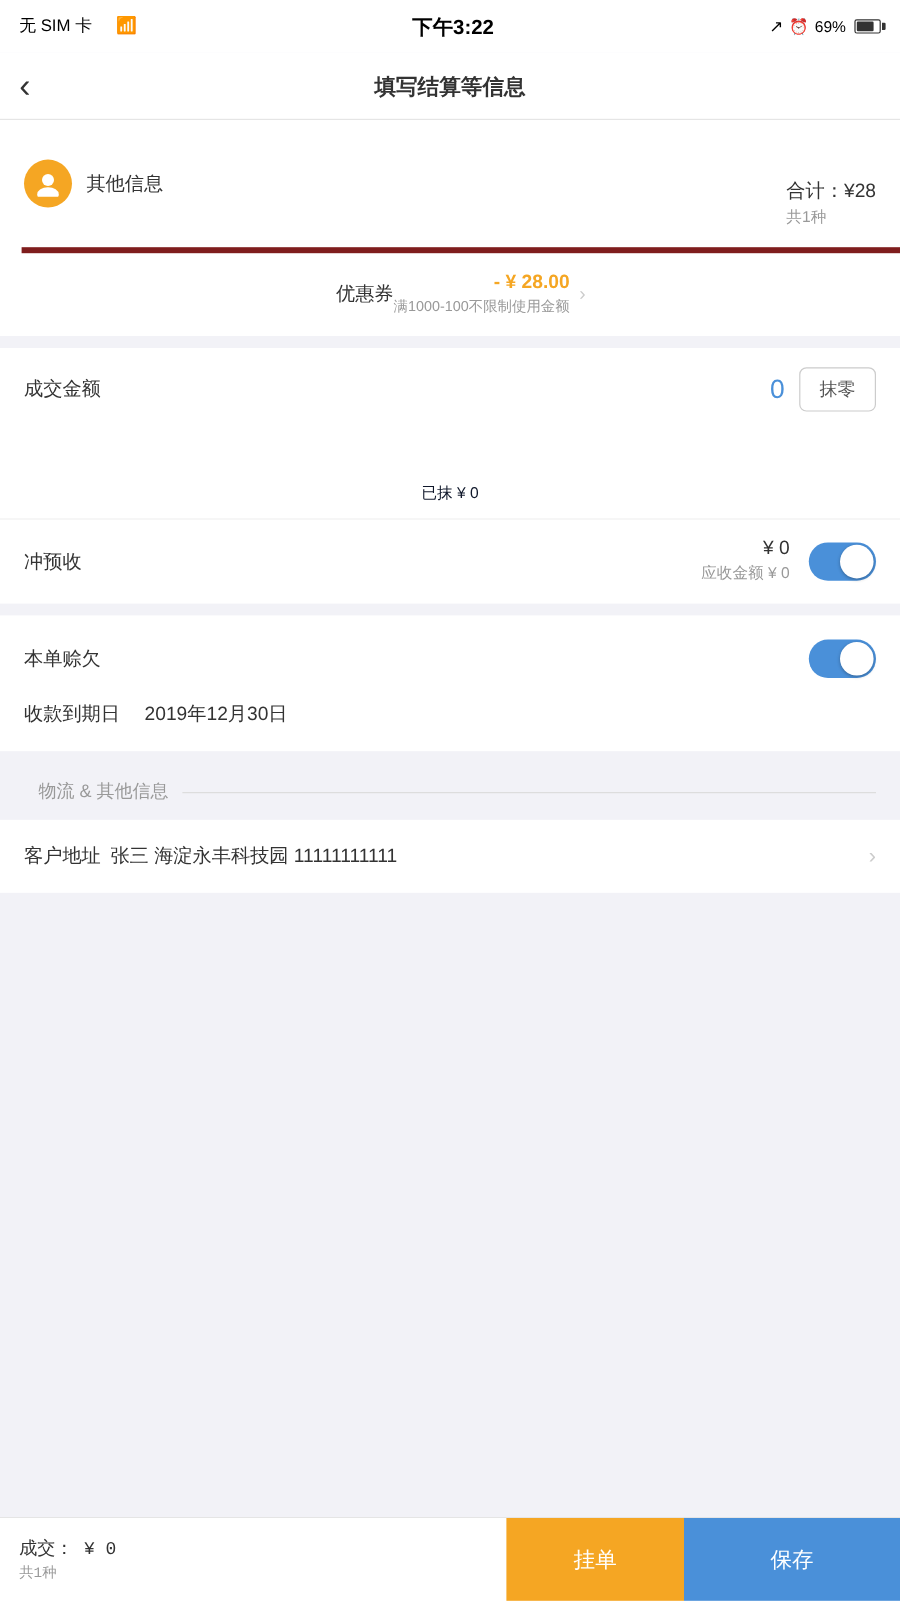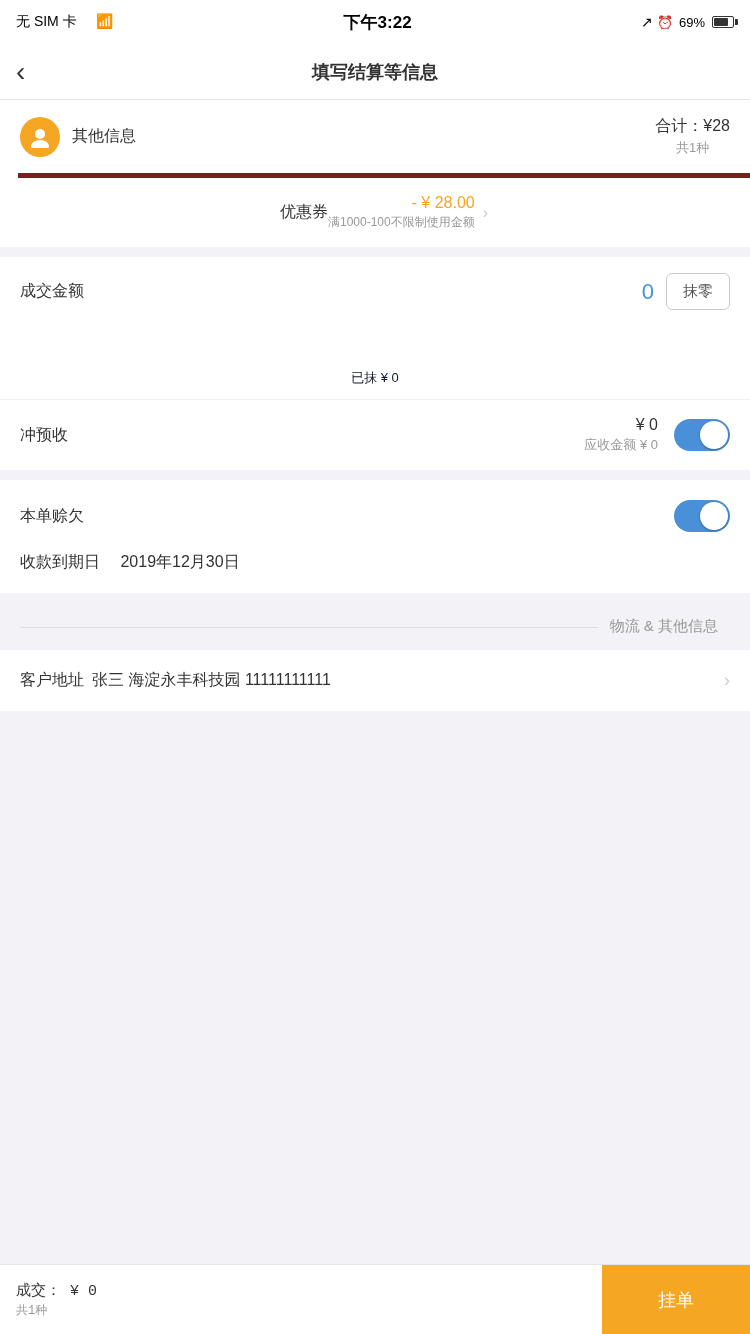--- a/index.html
+++ b/index.html
@@ -110,21 +110,22 @@
       justify-content: center;
       color: white;
       font-size: 20px;
     }
     .customer-name {
       font-size: 16px;
       color: #333;
       font-weight: 500;
     }
     .customer-right {
-      text-align: center;
+      text-align: left;
+      margin-top: 33px;
     }
     .total-amount {
       font-size: 16px;
       color: #333;
       font-weight: 500;
     }
     .item-count {
       font-size: 13px;
       color: #999;
       margin-top: 2px;
@@ -149,21 +150,21 @@
       display: flex;
       align-items: center;
       gap: 8px;
     }
     .coupon-values {
       text-align: right;
     }
     .coupon-discount {
       font-size: 16px;
       color: #f5a623;
-      font-weight: 400;
+      font-weight: 700;
     }
     .coupon-desc {
       font-size: 12px;
       color: #999;
       margin-top: 2px;
     }
     .chevron-icon {
       color: #ccc;
       font-size: 16px;
     }
@@ -287,21 +288,21 @@
     .due-date-row {
       padding: 0 20px 20px;
       font-size: 16px;
       color: #333;
     }
 
     
     .logistics-divider {
       background: #f2f2f7;
       padding: 14px 20px;
-      text-align: right;
+      text-align: left;
       position: relative;
       margin: 0;
     }
     .logistics-label {
       font-size: 15px;
       color: #999;
       position: relative;
       z-index: 1;
       background: #f2f2f7;
       padding: 0 12px;
@@ -498,13 +499,14 @@
 
 <div class="bottom-bar">
   <div class="bottom-summary">
     <div class="bottom-deal">
       <span>成交：</span>
       <span>¥ 0</span>
     </div>
     <div class="bottom-count">共1种</div>
   </div>
   <button class="btn-hang">挂单</button>
+  <button class="btn-save">保存</button>
 </div>
 
 </body></html>

